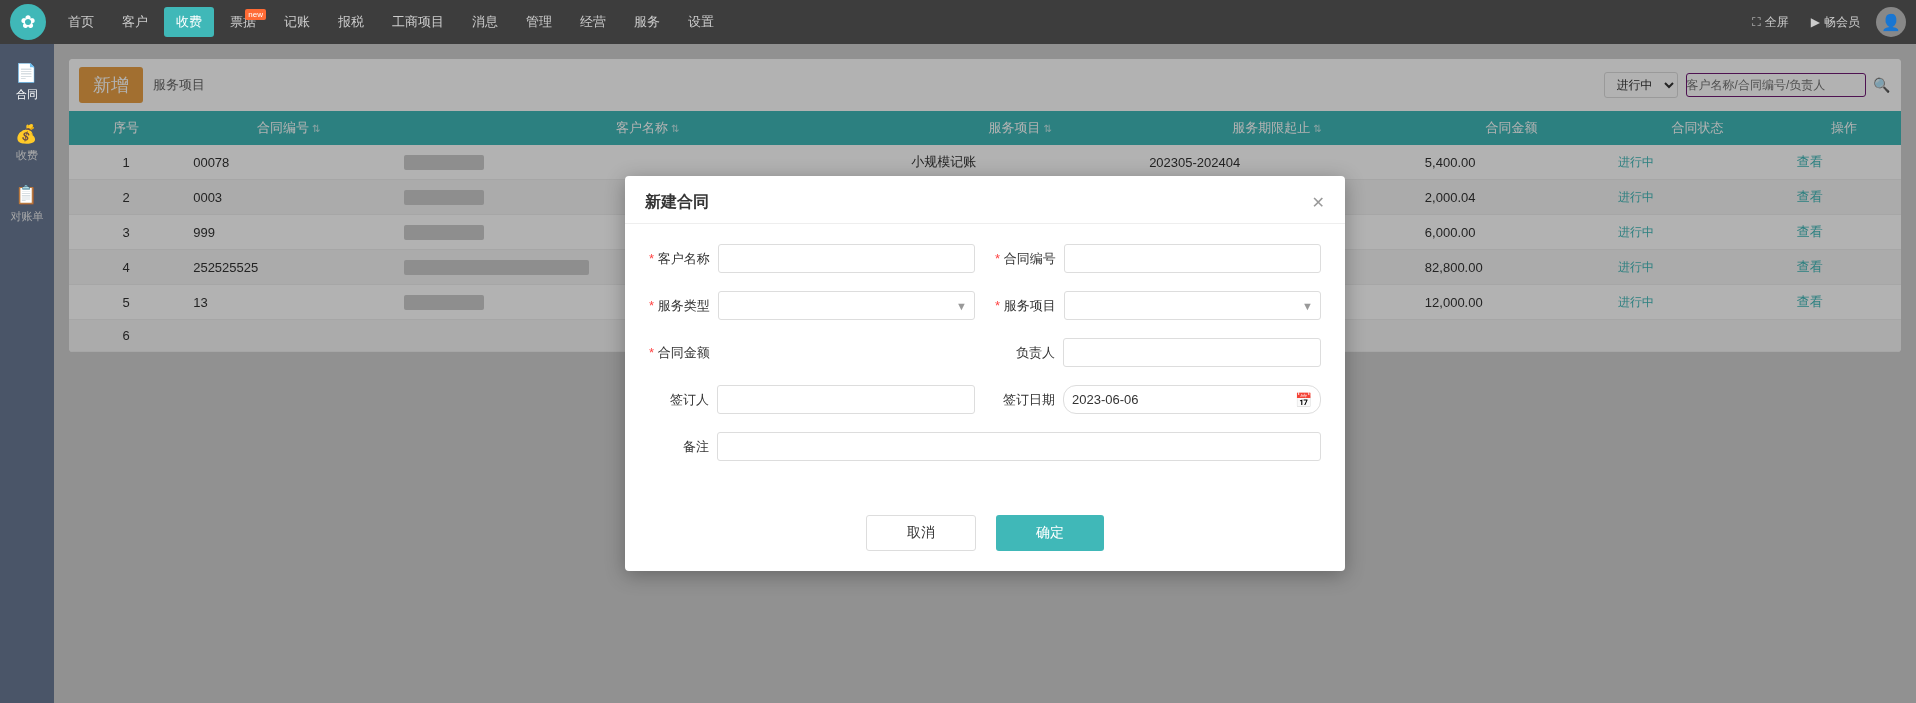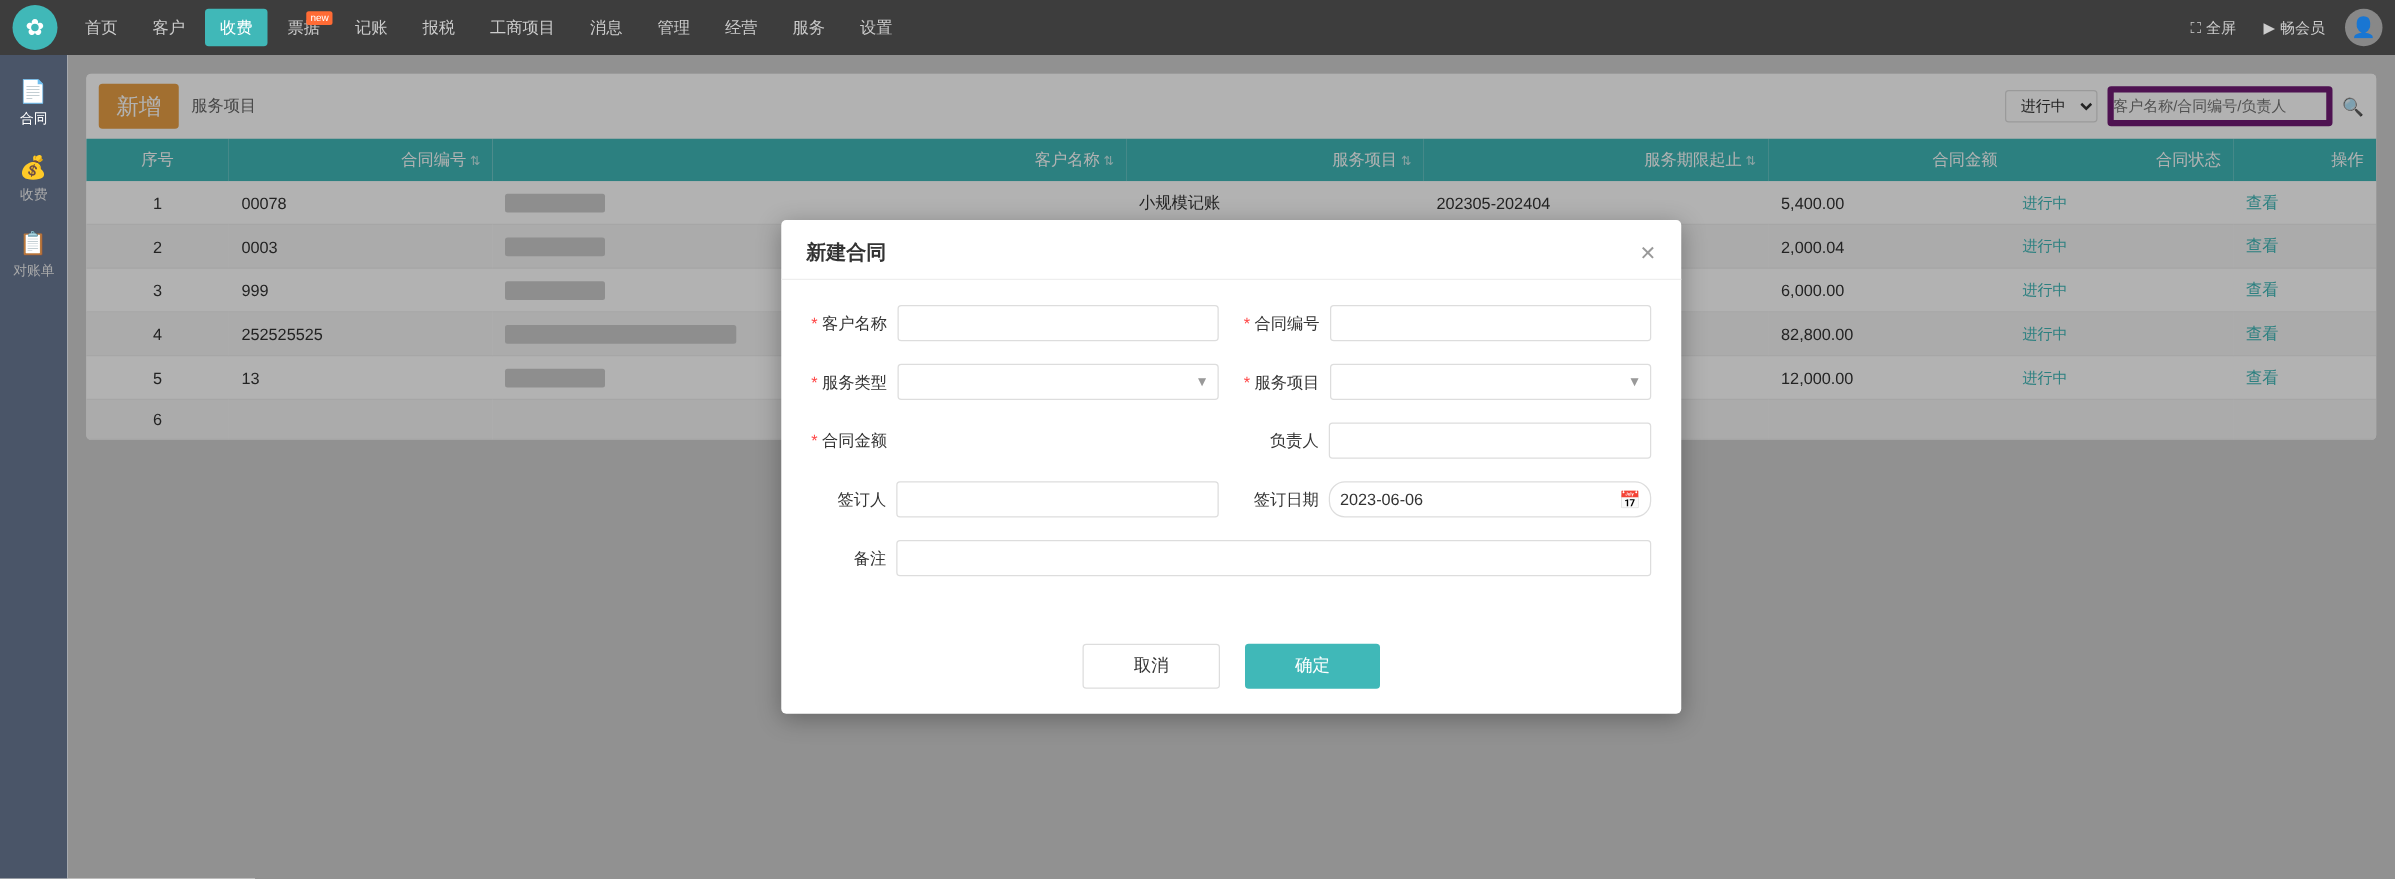--- a/index.html
+++ b/index.html
@@ -165,21 +165,21 @@
     .status-select {
       border: 1px solid #ddd;
       border-radius: 3px;
       padding: 4px 8px;
       font-size: 12px;
       color: #333;
       background: white;
       cursor: pointer;
     }
     .search-input {
-      border: 5px solid #701a75;
+      border: 1px solid #701a75;
       border-radius: 3px;
       padding: 4px 0;
       font-size: 12px;
       width: 180px;
     }
     .search-icon-btn {
       background: none;
       border: none;
       cursor: pointer;
       color: #888;
@@ -190,21 +190,21 @@
     table {
       width: 100%;
       border-collapse: collapse;
     }
     thead tr {
       background: #40b8b8;
       color: white;
     }
     thead th {
       padding: 8px 10px;
-      text-align: right;
+      text-align: center;
       font-weight: normal;
       font-size: 13px;
       white-space: nowrap;
     }
     thead th.center { text-align: center; }
     tbody tr:nth-child(even) { background: #f5f5f5; }
     tbody tr:nth-child(odd) { background: white; }
     tbody td {
       padding: 8px 10px;
       font-size: 13px;

